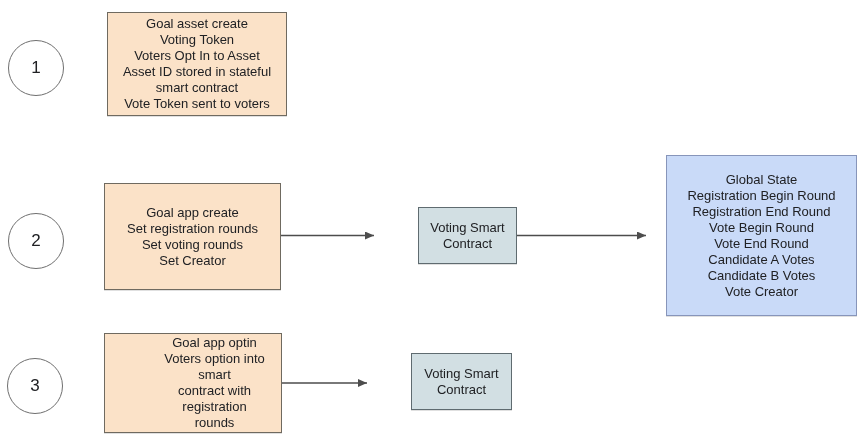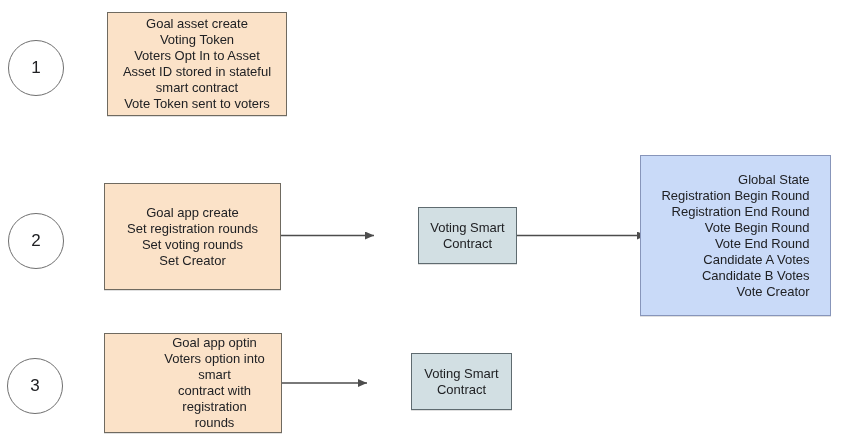--- a/index.html
+++ b/index.html
@@ -120,21 +120,21 @@
 
   <div class="node contract-box" style="left:378px; top:207px; width:99px; height:57px;">
     <span>Voting Smart
 Contract</span>
   </div>
   <div class="node contract-box" style="left:371px; top:353px; width:101px; height:57px;">
     <span>Voting Smart
 Contract</span>
   </div>
 
-  <div class="node state-box" style="left:640px; top:155px; width:191px; height:161px;text-align:right;">
+  <div class="node state-box" style="left:666px; top:155px; width:191px; height:161px;">
     <span>Global State
 Registration Begin Round
 Registration End Round
 Vote Begin Round
 Vote End Round
 Candidate A Votes
 Candidate B Votes
 Vote Creator</span>
   </div>
 

